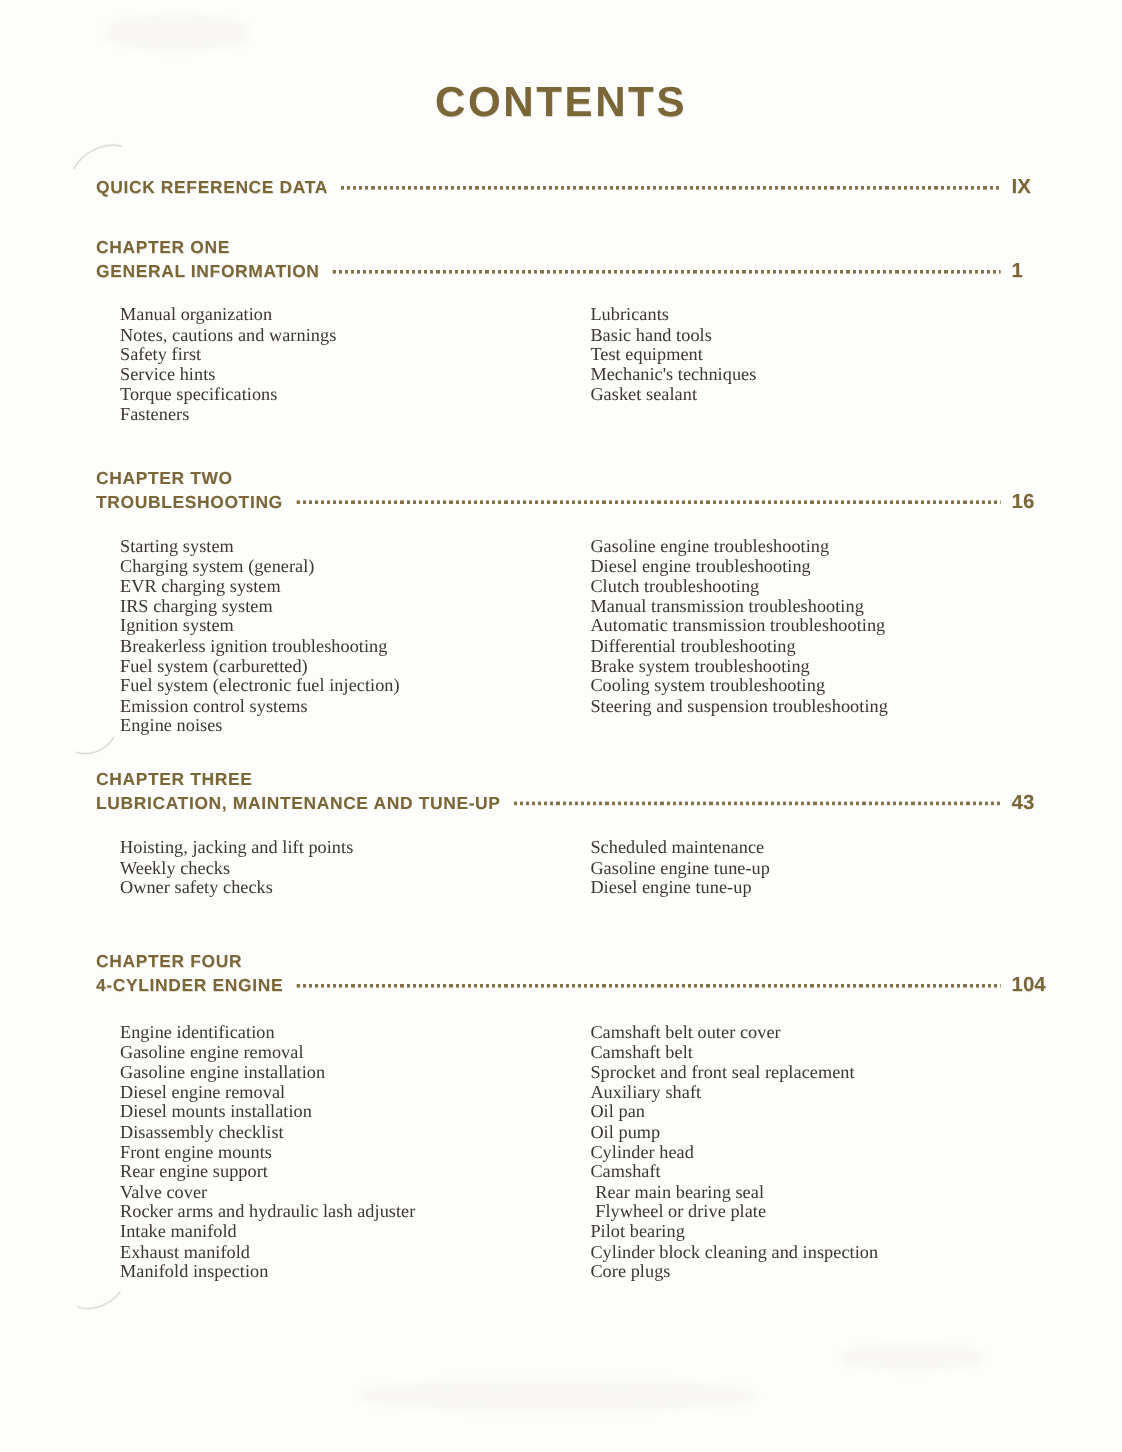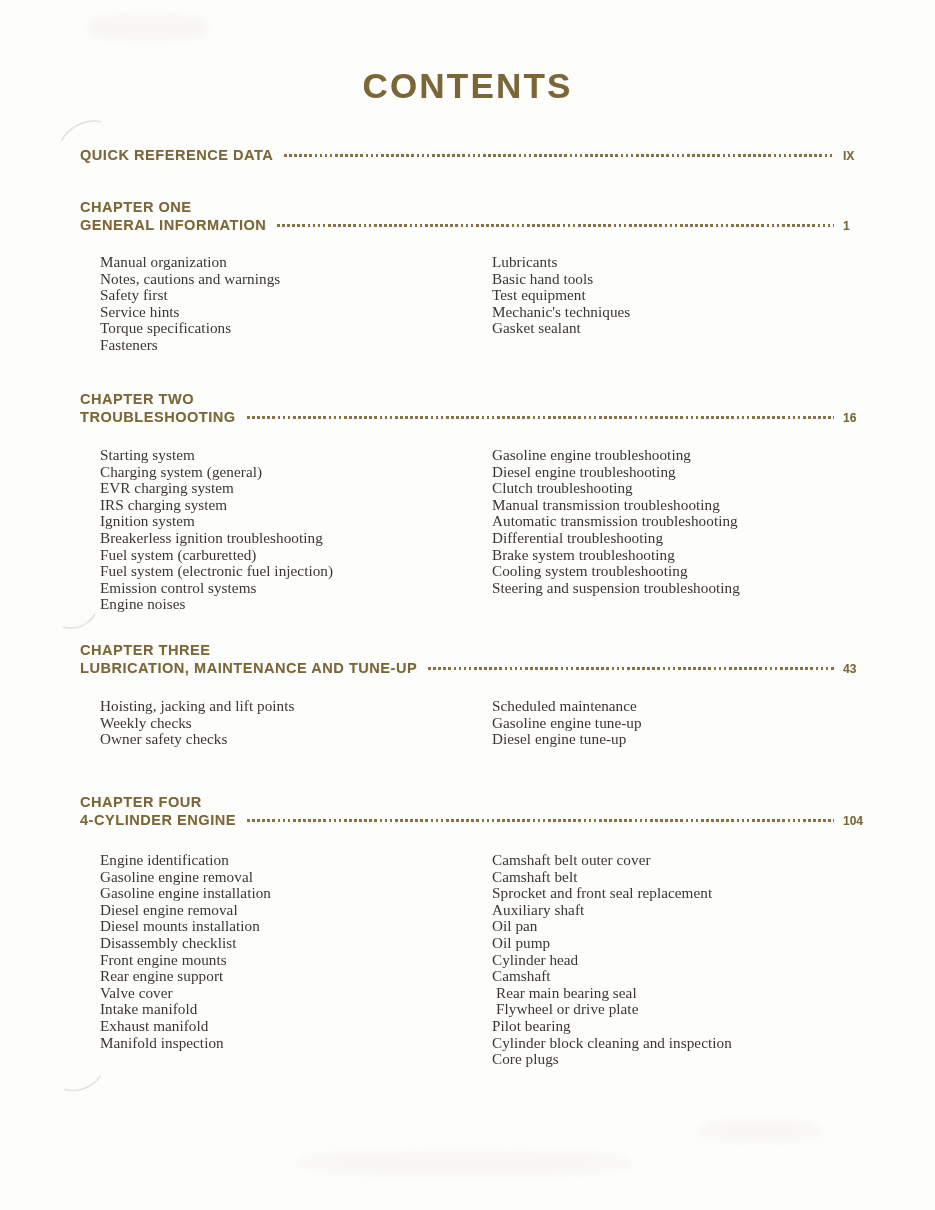--- a/index.html
+++ b/index.html
@@ -114,21 +114,21 @@
       #7a6636 0px,
       #7a6636 2.6px,
       rgba(0,0,0,0) 2.6px,
       rgba(0,0,0,0) 5.1px
     );
     opacity: 0.92;
   }
   .page-no {
     font-family: "Liberation Sans", "DejaVu Sans", sans-serif;
     font-weight: bold;
-    font-size: 12px;
+    font-size: 17px;
     color: #7a6636;
     min-width: 34px;
     text-align: left;
     white-space: nowrap;
     text-shadow: 0.35px 0.25px 0 rgba(122,102,54,0.22);
   }
 
   
   .topics {
     display: flex;
@@ -283,20 +283,21 @@
       <div class="topic-col">
         <div class="topic">Engine identification</div>
         <div class="topic">Gasoline engine removal</div>
         <div class="topic">Gasoline engine installation</div>
         <div class="topic">Diesel engine removal</div>
         <div class="topic">Diesel mounts installation</div>
         <div class="topic">Disassembly checklist</div>
         <div class="topic">Front engine mounts</div>
         <div class="topic">Rear engine support</div>
         <div class="topic">Valve cover</div>
+        <div class="topic">Rocker arms and hydraulic lash adjuster</div>
         <div class="topic">Intake manifold</div>
         <div class="topic">Exhaust manifold</div>
         <div class="topic">Manifold inspection</div>
       </div>
       <div class="topic-col right">
         <div class="topic">Camshaft belt outer cover</div>
         <div class="topic">Camshaft belt</div>
         <div class="topic">Sprocket and front seal replacement</div>
         <div class="topic">Auxiliary shaft</div>
         <div class="topic">Oil pan</div>

